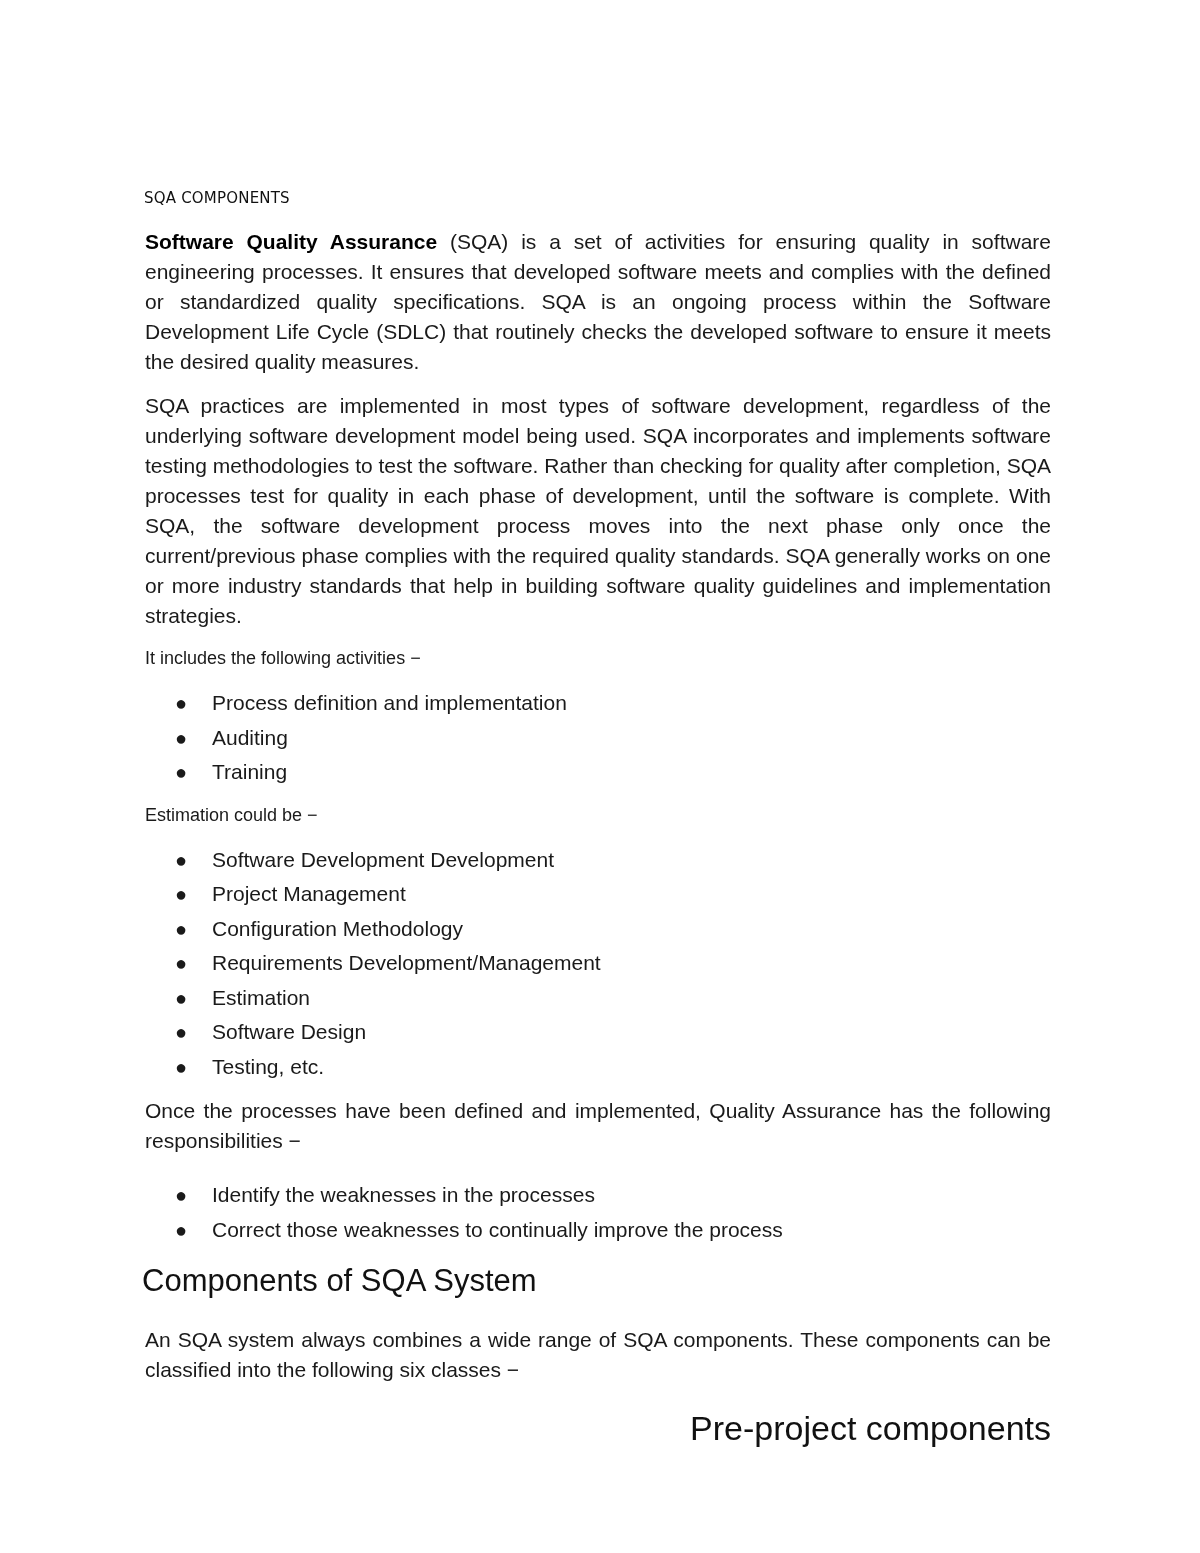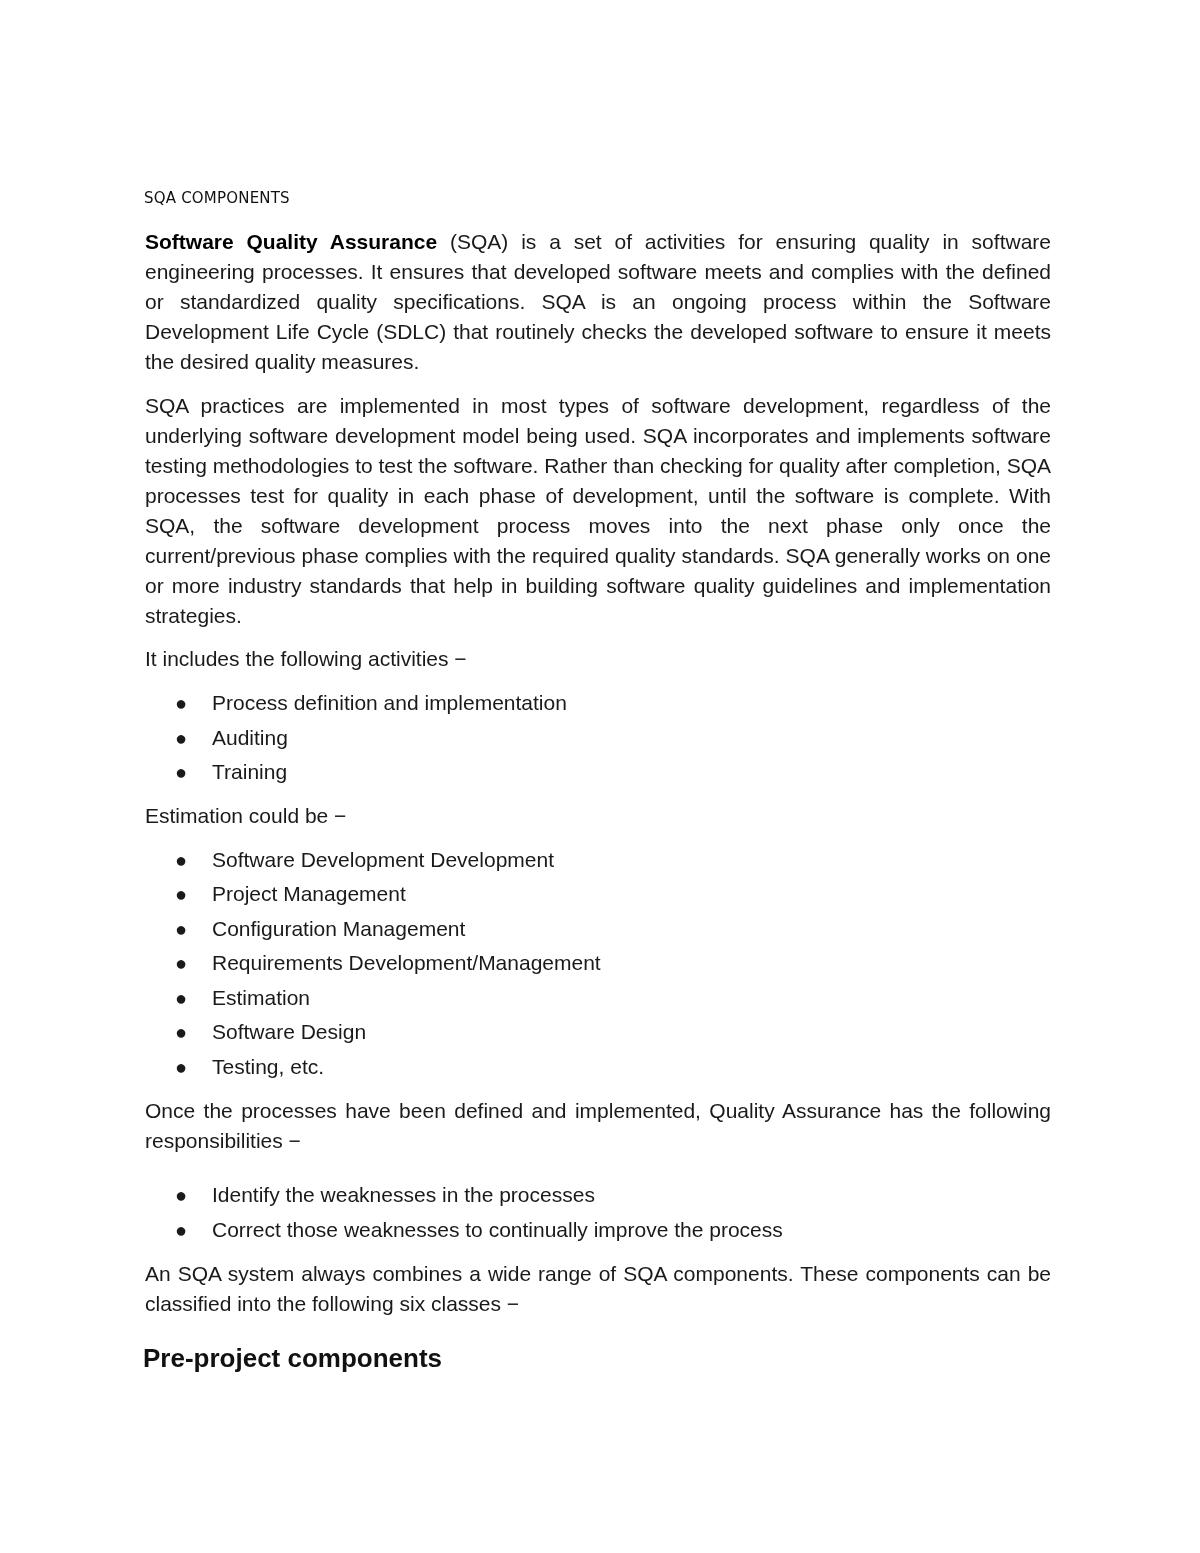--- a/index.html
+++ b/index.html
@@ -2,26 +2,26 @@
 <html><head>
 <meta charset="utf-8">
 <style>
   html, body { margin: 0; padding: 0; background: #ffffff; }
   body { width: 1200px; height: 1553px; position: relative; overflow: hidden; color: #1a1a1a; }
   .page { position: absolute; left: 0; top: 0; width: 1200px; height: 1553px; background: #ffffff; margin-top: 43px; }
   .content { position: absolute; left: 145px; top: 146px; width: 906px; }
   .doc-title { font-family: "DejaVu Sans", sans-serif; font-size: 15px; letter-spacing: 0.2px; margin: 0 0 20px -1px; color: #111; }
   .para { font-family: "Liberation Sans", sans-serif; font-size: 21px; line-height: 30px; text-align: justify; margin: 0 0 14px 0; color: #1a1a1a; }
   .para b { font-weight: bold; color: #000; }
-  .lead { font-family: "Liberation Sans", sans-serif; font-size: 21px; line-height: 27px; margin: 0 0 14px 0; }
+  .lead { font-family: "Liberation Sans", sans-serif; font-size: 18px; line-height: 27px; margin: 0 0 14px 0; }
   ul.blist { list-style: none; margin: 0 0 12px 0; padding: 0; }
   ul.blist li { position: relative; font-family: "Liberation Sans", sans-serif; font-size: 21px; line-height: 34.5px; padding-left: 67px; }
   ul.blist li .bullet { position: absolute; left: 30px; top: 0; font-size: 20px; }
   .h2 { font-family: "Liberation Sans", sans-serif; font-size: 31px; font-weight: normal; margin: 16px 0 26px -3px; color: #111; }
-  .h3 { font-family: "Liberation Sans", sans-serif; font-size: 26px; font-weight: bold; margin: 24px 0 0 -2px; color: #111; }
+  .h3 { font-family: "Liberation Sans", sans-serif; font-size: 34px; font-weight: normal; margin: 24px 0 0 -2px; color: #111; text-align: right; }
 </style>
 </head>
 <body>
 
 <div class="page">
   <div class="content">
 
     <div class="doc-title">SQA COMPONENTS</div>
 
     <p class="para"><b>Software Quality Assurance</b><span> (SQA) is a set of activities for ensuring quality in software engineering processes. It ensures that developed software meets and complies with the defined or standardized quality specifications. SQA is an ongoing process within the Software Development Life Cycle (SDLC) that routinely checks the developed software to ensure it meets the desired quality measures.</span></p>
@@ -32,30 +32,31 @@
     <ul class="blist">
       <li><span class="bullet">●</span><span>Process definition and implementation</span></li>
       <li><span class="bullet">●</span><span>Auditing</span></li>
       <li><span class="bullet">●</span><span>Training</span></li>
     </ul>
 
     <p class="lead">Estimation could be −</p>
     <ul class="blist">
       <li><span class="bullet">●</span><span>Software Development Development</span></li>
       <li><span class="bullet">●</span><span>Project Management</span></li>
-      <li><span class="bullet">●</span><span>Configuration Management</span></li>
+      <li><span class="bullet">●</span><span>Configuration Methodology</span></li>
       <li><span class="bullet">●</span><span>Requirements Development/Management</span></li>
       <li><span class="bullet">●</span><span>Estimation</span></li>
       <li><span class="bullet">●</span><span>Software Design</span></li>
       <li><span class="bullet">●</span><span>Testing, etc.</span></li>
     </ul>
 
     <p class="para">Once the processes have been defined and implemented, Quality Assurance has the following responsibilities −</p>
     <ul class="blist" style="margin-top:22px;">
       <li><span class="bullet">●</span><span>Identify the weaknesses in the processes</span></li>
       <li><span class="bullet">●</span><span>Correct those weaknesses to continually improve the process</span></li>
     </ul>
 
+    <h2 class="h2">Components of SQA System</h2>
     <p class="para">An SQA system always combines a wide range of SQA components. These components can be classified into the following six classes −</p>
     <h3 class="h3">Pre-project components</h3>
 
   </div>
 </div>
 
 </body></html>

